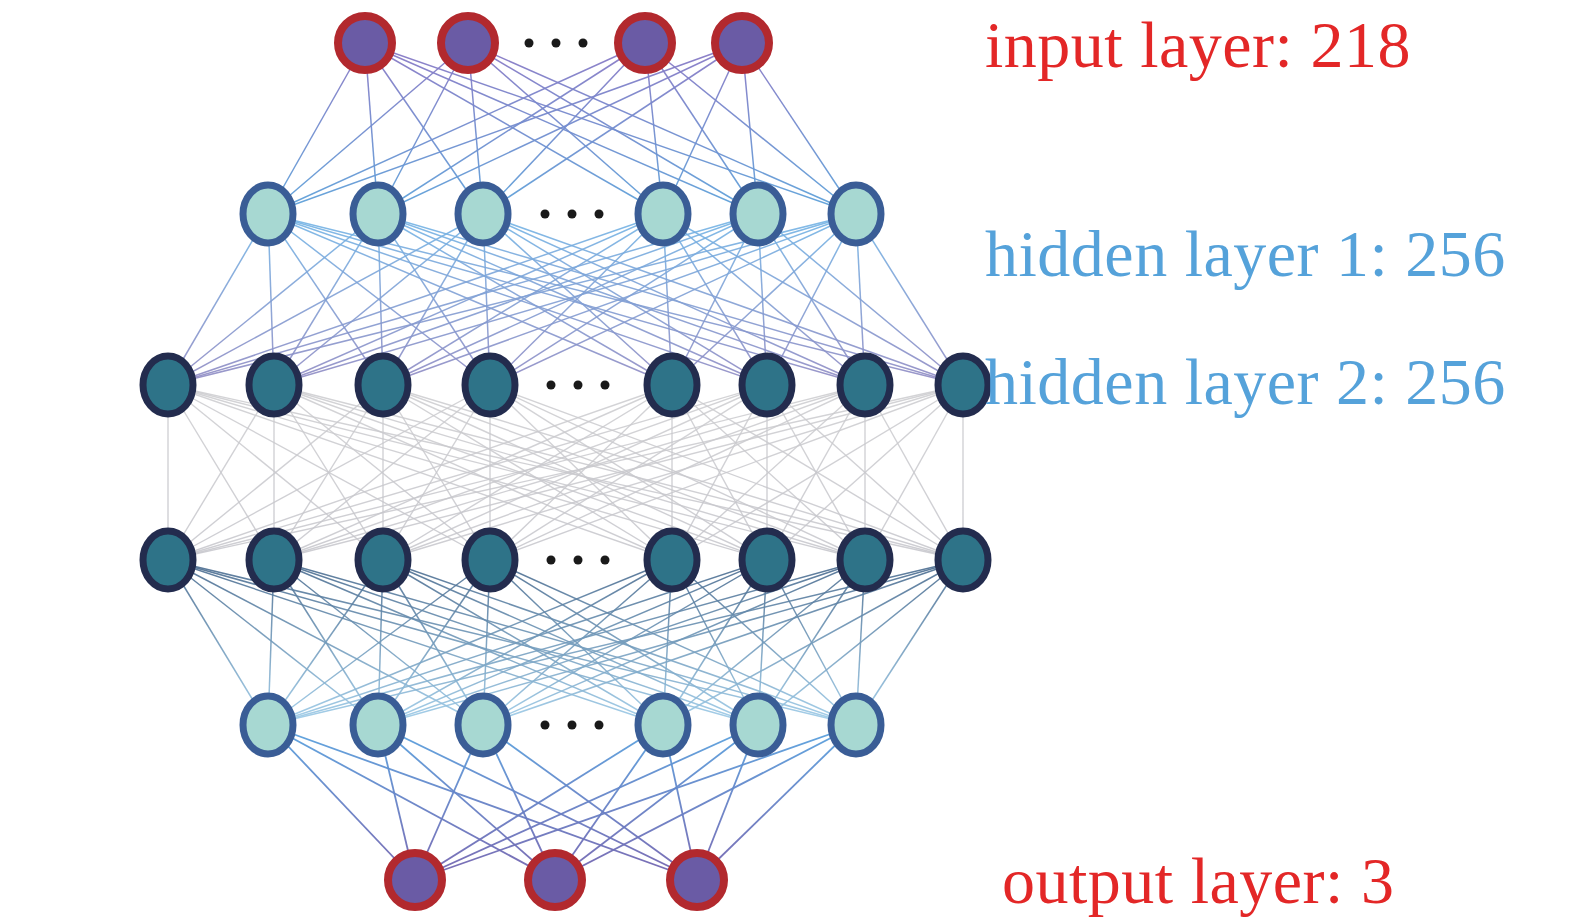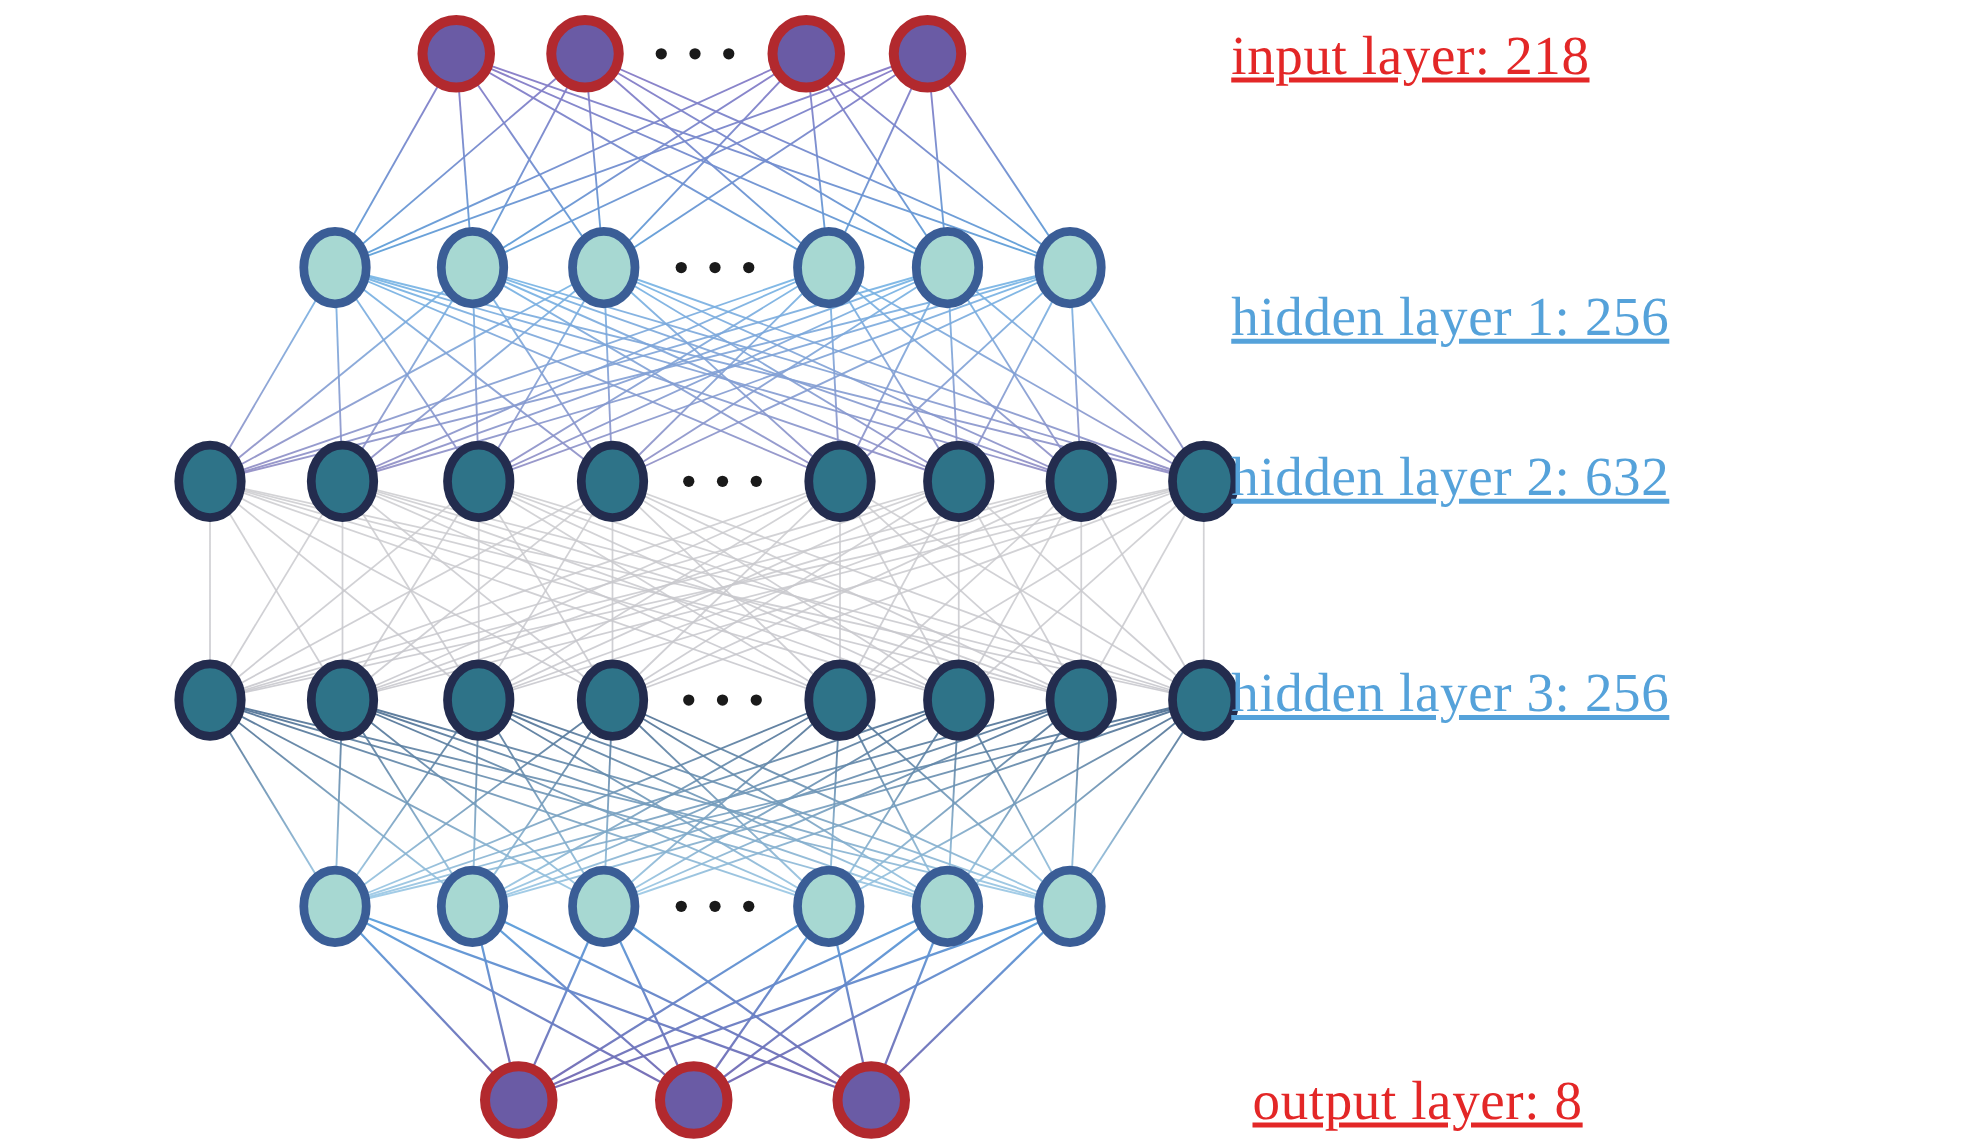--- a/index.html
+++ b/index.html
@@ -15,25 +15,24 @@
     overflow: hidden;
     font-family: "Liberation Serif", "DejaVu Serif", serif;
   }
   #net-svg {
     position: absolute;
     left: 0;
     top: 0;
   }
   .layer-label {
     position: absolute;
-    font-size: 44px;
+    font-size: 66px;
     line-height: 62px;
     white-space: nowrap;
     letter-spacing: 0.5px;
-    text-decoration: underline;
   }
 </style>
 </head>
 <body>
 
 <div id="stage">
   <svg id="net-svg" width="1575" height="918" viewBox="0 0 1575 918">
       <defs>
         <linearGradient id="band-grad-0" gradientUnits="userSpaceOnUse" x1="0" y1="43" x2="0" y2="214">
           <stop offset="0%" stop-color="#8a77c4"></stop>
@@ -337,16 +336,15 @@
       </g>
       <g fill="#6a5ba5" stroke="#b2292e" stroke-width="8">
         <circle cx="415" cy="880" r="27"></circle>
         <circle cx="555" cy="880" r="27"></circle>
         <circle cx="697" cy="880" r="27"></circle>
       </g>
     </svg>
 
   <div class="layer-label" id="lbl-0" style="left: 985px; top: 14px; color: rgb(227, 39, 39);">input layer: 218</div>
   <div class="layer-label" id="lbl-1" style="left: 985px; top: 183px; color: rgb(85, 162, 218); margin-top: 40px;">hidden layer 1: 256</div>
-  <div class="layer-label" id="lbl-2" style="left: 985px; top: 351px; color: rgb(85, 162, 218);">hidden layer 2: 632</div>
-  <div class="layer-label" id="lbl-3" style="left: 985px; top: 524px; color: rgb(85, 162, 218);">hidden layer 3: 256</div>
-  <div class="layer-label" id="lbl-5" style="left: 1002px; top: 850px; color: rgb(227, 39, 39);">output layer: 8</div>
+  <div class="layer-label" id="lbl-2" style="left: 985px; top: 351px; color: rgb(85, 162, 218);">hidden layer 2: 256</div>
+  <div class="layer-label" id="lbl-5" style="left: 1002px; top: 850px; color: rgb(227, 39, 39);">output layer: 3</div>
 </div>
 
 </body></html>

